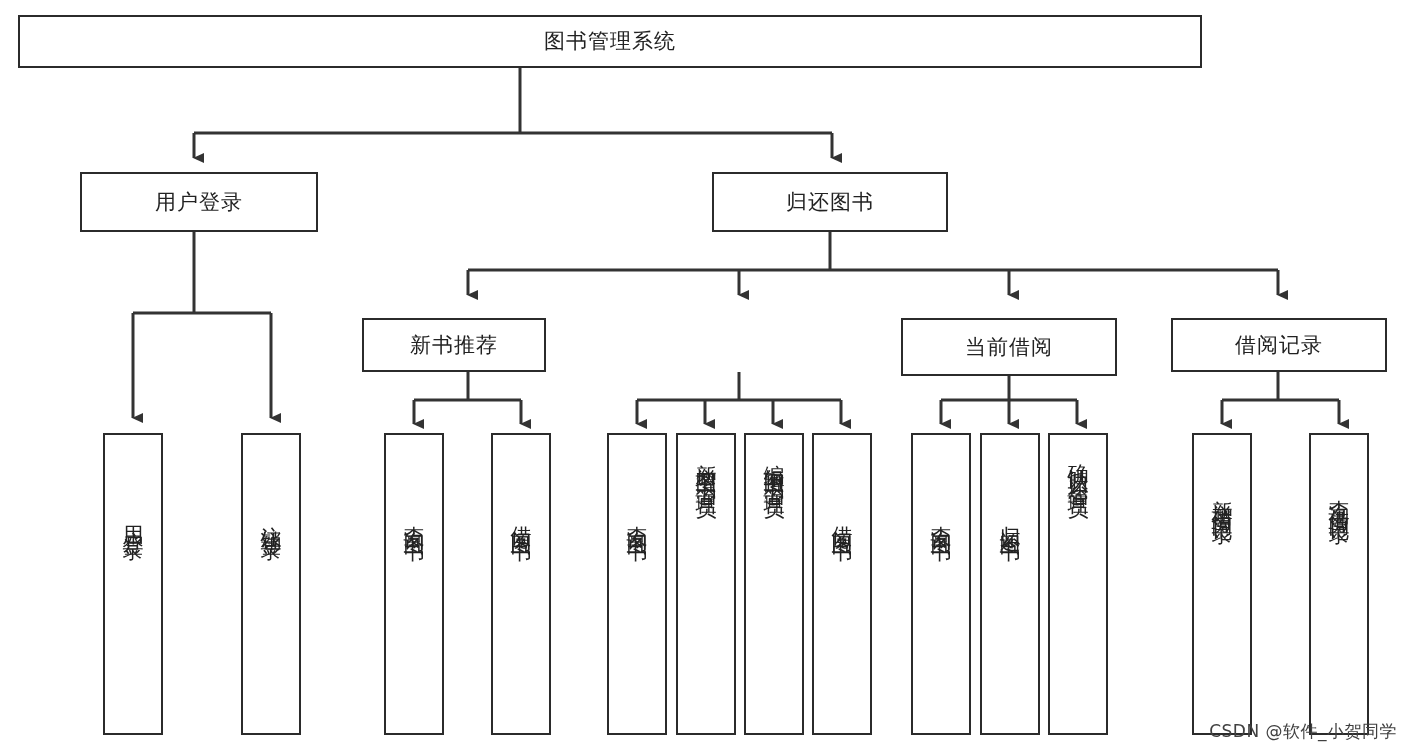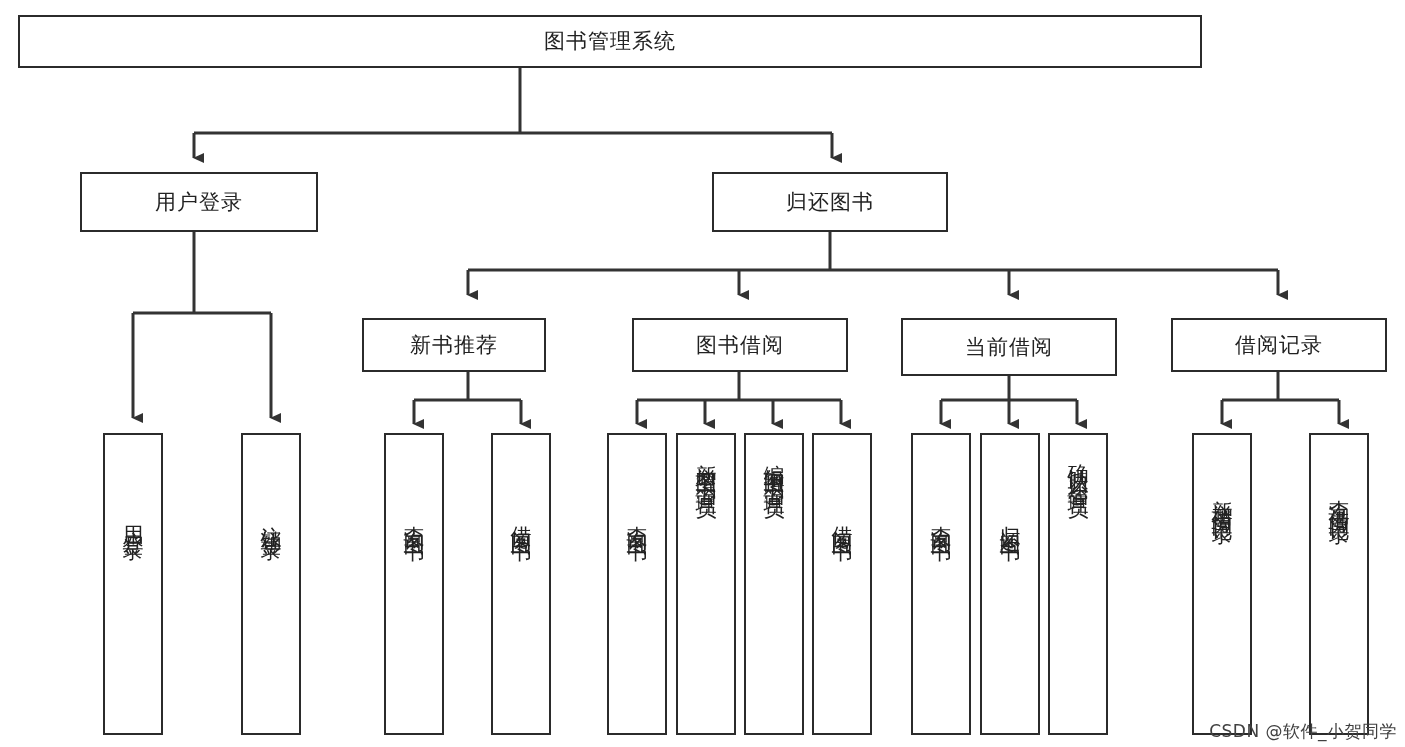--- a/index.html
+++ b/index.html
@@ -123,23 +123,20 @@
   <div class="node h" style="left:80px;top:172px;width:238px;height:60px;">
     <span class="lbl">用户登录</span>
   </div>
   <div class="node h" style="left:712px;top:172px;width:236px;height:60px;">
     <span class="lbl">归还图书</span>
   </div>
 
   <div class="node h" style="left:362px;top:318px;width:184px;height:54px;">
     <span class="lbl">新书推荐</span>
   </div>
-  <div class="node h" style="left:632px;top:318px;width:216px;height:54px;">
-    <span class="lbl">图书借阅</span>
-  </div>
   <div class="node h" style="left:901px;top:318px;width:216px;height:58px;">
     <span class="lbl">当前借阅</span>
   </div>
   <div class="node h" style="left:1171px;top:318px;width:216px;height:54px;">
     <span class="lbl">借阅记录</span>
   </div>
 
   <div class="node v mid" style="left:103px;top:433px;width:60px;height:302px;">
     <span class="lbl">用户登录</span>
   </div>

